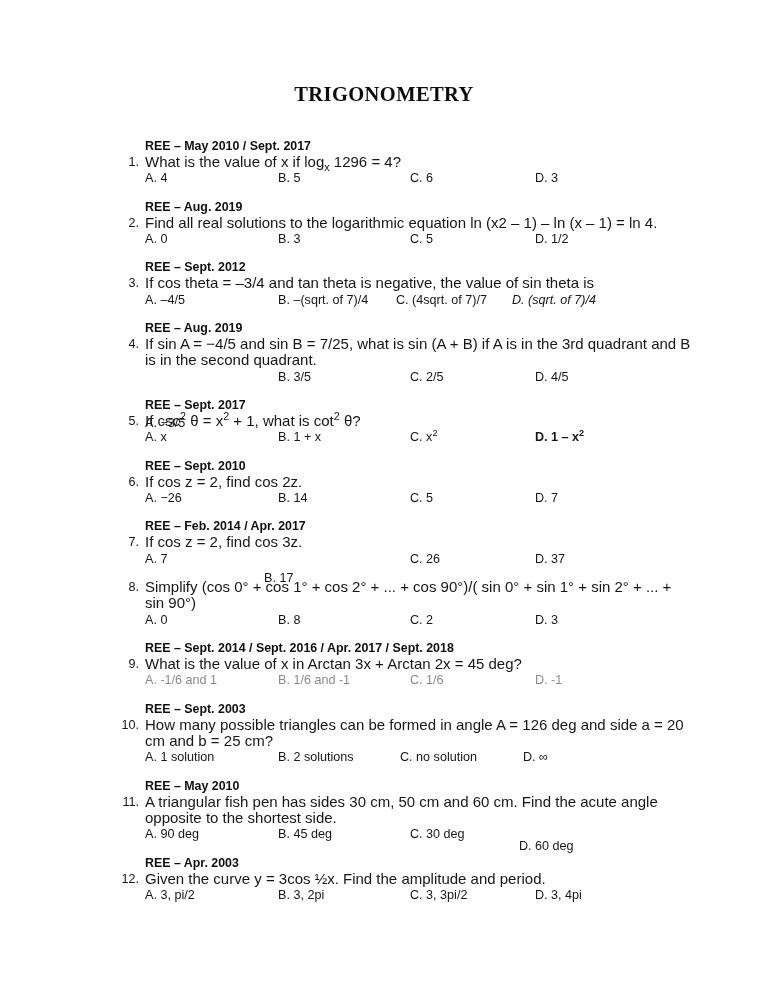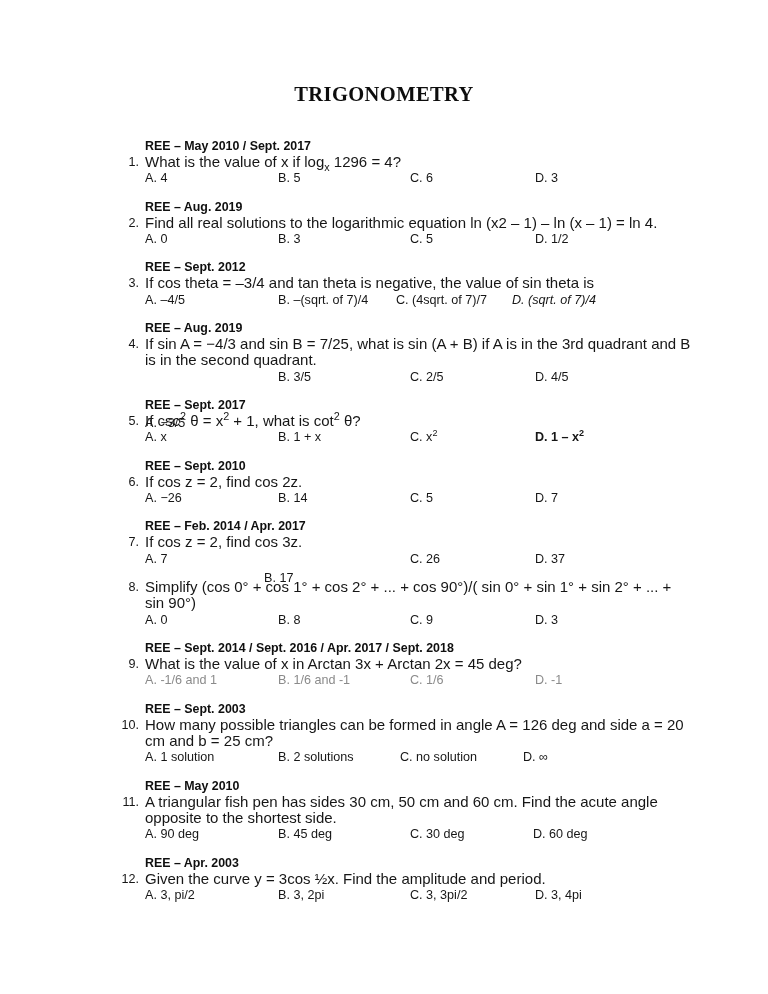--- a/index.html
+++ b/index.html
@@ -129,21 +129,21 @@
           <div class="opt" style="left: 0px;">A. –4/5</div>
           <div class="opt" style="left: 133px;">B. –(sqrt. of 7)/4</div>
           <div class="opt" style="left: 251px;">C. (4sqrt. of 7)/7</div>
           <div class="opt" style="left: 367px; font-style: italic;">D. (sqrt. of 7)/4</div>
         </div>
       </div>
       <div class="qblock">
         <div class="src-header">REE – Aug. 2019</div>
         <div class="qrow">
           <div class="qnum">4.</div>
-          <div class="qtext">If sin A = −4/3 and sin B = 7/25, what is sin (A + B) if A is in the 3rd quadrant and B is in the second quadrant.</div>
+          <div class="qtext">If sin A = −4/5 and sin B = 7/25, what is sin (A + B) if A is in the 3rd quadrant and B is in the second quadrant.</div>
         </div>
         <div class="opts">
           <div class="opt" style="left: 0px; margin-top: 46px;">A. −3/5</div>
           <div class="opt" style="left: 133px;">B. 3/5</div>
           <div class="opt" style="left: 265px;">C. 2/5</div>
           <div class="opt" style="left: 390px;">D. 4/5</div>
         </div>
       </div>
       <div class="qblock">
         <div class="src-header">REE – Sept. 2017</div>
@@ -185,21 +185,21 @@
         </div>
       </div>
       <div class="qblock">
         <div class="qrow">
           <div class="qnum">8.</div>
           <div class="qtext">Simplify (cos 0° + cos 1° + cos 2° + ... + cos 90°)/( sin 0° + sin 1° + sin 2° + ... + sin 90°)</div>
         </div>
         <div class="opts">
           <div class="opt" style="left: 0px;">A. 0</div>
           <div class="opt" style="left: 133px;">B. 8</div>
-          <div class="opt" style="left: 265px;">C. 9</div>
+          <div class="opt" style="left: 265px;">C. 2</div>
           <div class="opt" style="left: 390px;">D. 3</div>
         </div>
       </div>
       <div class="qblock">
         <div class="src-header">REE – Sept. 2014 / Sept. 2016 / Apr. 2017 / Sept. 2018</div>
         <div class="qrow">
           <div class="qnum">9.</div>
           <div class="qtext">What is the value of x in Arctan 3x + Arctan 2x = 45 deg?</div>
         </div>
         <div class="opts faded">
@@ -225,21 +225,21 @@
       <div class="qblock">
         <div class="src-header">REE – May 2010</div>
         <div class="qrow">
           <div class="qnum">11.</div>
           <div class="qtext">A triangular fish pen has sides 30 cm, 50 cm and 60 cm. Find the acute angle opposite to the shortest side.</div>
         </div>
         <div class="opts">
           <div class="opt" style="left: 0px;">A. 90 deg</div>
           <div class="opt" style="left: 133px;">B. 45 deg</div>
           <div class="opt" style="left: 265px;">C. 30 deg</div>
-          <div class="opt" style="left: 388px;">D. 60 deg</div>
+          <div class="opt" style="left: 374px; margin-top: 12px;">D. 60 deg</div>
         </div>
       </div>
       <div class="qblock">
         <div class="src-header">REE – Apr. 2003</div>
         <div class="qrow">
           <div class="qnum">12.</div>
           <div class="qtext">Given the curve y = 3cos ½x. Find the amplitude and period.</div>
         </div>
         <div class="opts">
           <div class="opt" style="left: 0px;">A. 3, pi/2</div>

